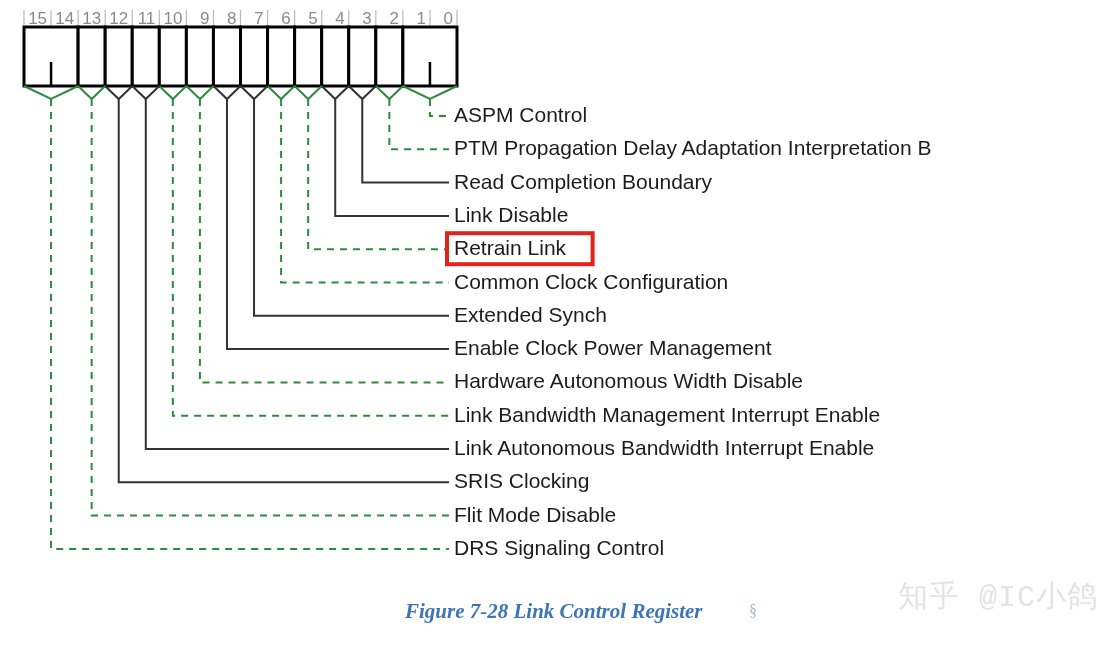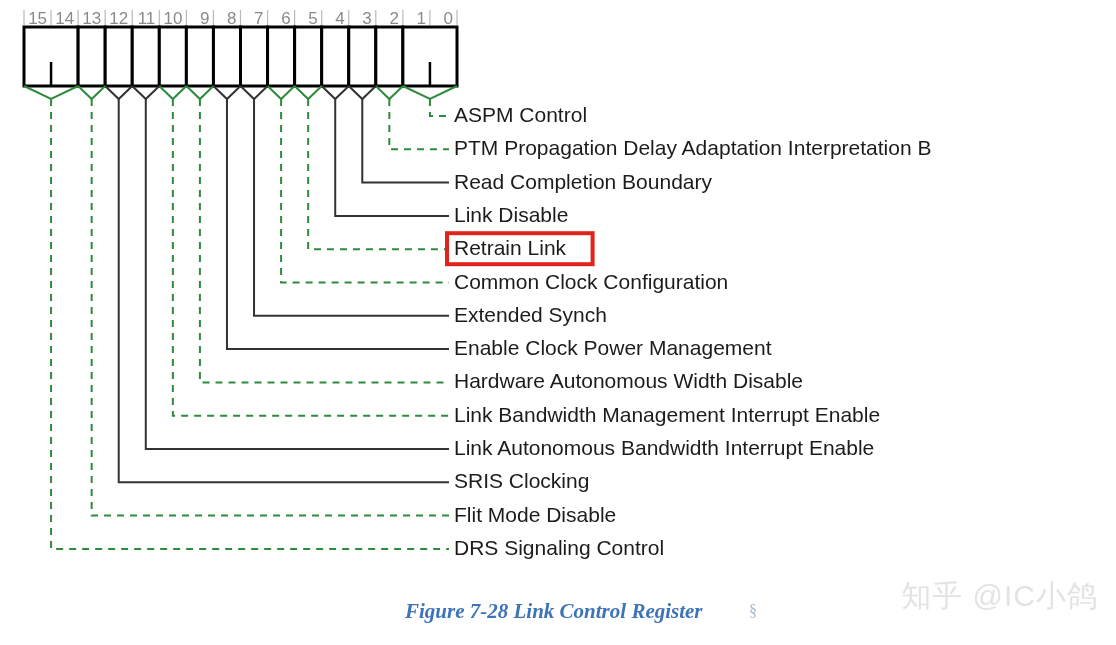--- a/index.html
+++ b/index.html
@@ -21,21 +21,21 @@
     font-family:"Liberation Serif", serif;
     font-size:21px; font-style:italic; font-weight:bold;
     fill:#3d74b8;
   }
   .caption-sec{
     font-family:"Liberation Serif", serif;
     font-size:16px; fill:#9fb8d4;
   }
   .watermark{
     position:absolute; right:18px; bottom:28px;
-    font-family:Liberation Sans, sans-serif;
+    font-family:Liberation Mono, monospace;
     font-size:30px; color:#e3e3e3; letter-spacing:1px;
     white-space:nowrap; user-select:none;
   }
 </style>
 </head>
 <body>
 
 <svg id="diagram" width="1116" height="645" viewBox="0 0 1116 645">
 
   <g id="bit-numbers-group">

